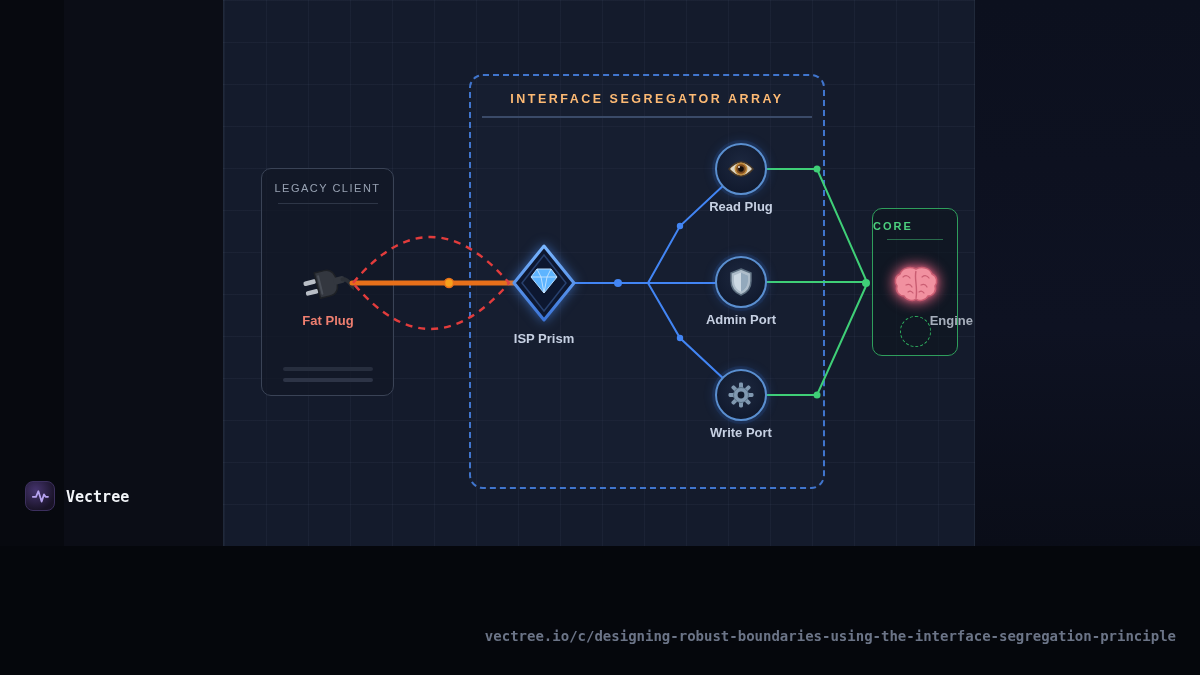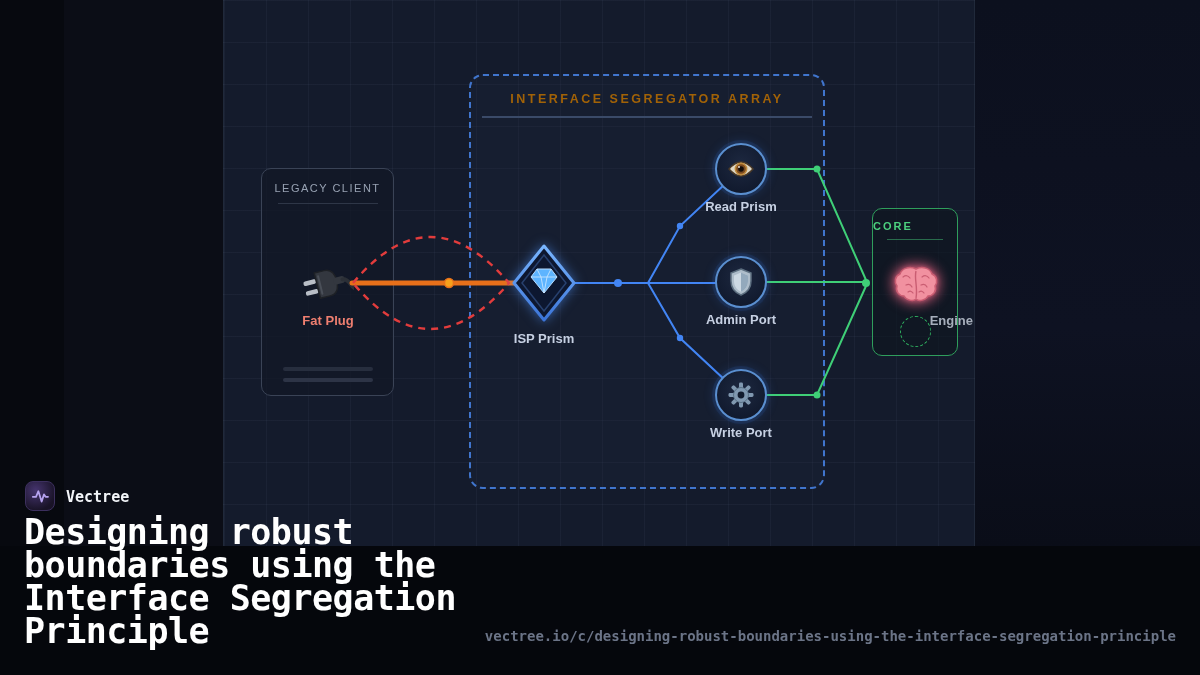--- a/index.html
+++ b/index.html
@@ -28,21 +28,21 @@
                  letter-spacing:1.5px; color:#98a2b3; }
   .legacy-rule{ width:100px; height:1px; background:#2e3647; margin:9px auto 0; }
   .skeleton{ position:absolute; left:21px; width:90px; height:4px; border-radius:2px; }
   .sk1{ top:198px; background:#272e3e; }
   .sk2{ top:209px; background:#2d3446; }
 
   .isa-box{ left:469px; top:74px; width:356px; height:415px;
             background:rgba(30,41,64,0.22); border:2px dashed rgba(76,140,245,0.8);
             border-radius:14px; }
   .isa-title{ margin-top:16px; text-align:center; font-size:12.5px; font-weight:bold;
-              letter-spacing:2.5px; color:#a16207; }
+              letter-spacing:2.5px; color:#fdba74; }
   .isa-rule{ width:330px; height:1.5px; background:#3a4a68; margin:10px auto 0; }
 
   .core-box{ left:872px; top:208px; width:86px; height:148px;
              background:rgba(13,22,30,0.6); border:1.5px solid #2f9e5c; border-radius:10px; }
   .core-title{ margin-top:11px; text-align:left; font-size:11px; font-weight:bold;
                letter-spacing:2px; color:#4cd07e; }
   .core-rule{ width:56px; height:1px; background:rgba(73,212,127,0.45); margin:7px auto 0; }
   .brain-wrap{ position:absolute; left:20px; top:56px; width:46px; height:40px;
                filter: drop-shadow(0 0 7px rgba(244,103,135,0.8)) drop-shadow(0 0 2px rgba(244,103,135,0.6)); }
   .engine-label{ position:absolute; top:104px; left:16px; width:100%; text-align:right;
@@ -167,21 +167,21 @@
   <div class="abs node-label" style="left:484px; top:331px;">ISP Prism</div>
 
   <div class="abs port" style="left:715px; top:143px;">
     <svg width="28" height="20" viewBox="0 0 28 20">
       <path d="M2,10 Q14,-4 26,10 Q14,24 2,10 Z" fill="#ded7c4" stroke="#4a3a28" stroke-width="1.5"></path>
       <circle cx="14" cy="10" r="5.6" fill="#7a4a20" stroke="#c08a3c" stroke-width="1.6"></circle>
       <circle cx="14" cy="10" r="2.8" fill="#140d08"></circle>
       <circle cx="12" cy="8" r="1" fill="#ffffff" opacity="0.85"></circle>
     </svg>
   </div>
-  <div class="abs node-label" style="left:681px; top:199px;">Read Prism</div>
+  <div class="abs node-label" style="left:681px; top:199px;">Read Plug</div>
 
   <div class="abs port" style="left:715px; top:256px;">
     <svg width="24" height="28" viewBox="0 0 24 28">
       <path d="M12,1 L22,5 V13 C22,21 17,25 12,27 C7,25 2,21 2,13 V5 Z" fill="#aebdca" stroke="#5d6f80" stroke-width="1.5"></path>
       <path d="M12,4.5 L19,7.5 V13 C19,19 15.5,22 12,23.8 C8.5,22 5,19 5,13 V7.5 Z" fill="#cdd9e3"></path>
       <path d="M12,4.5 L19,7.5 V13 C19,19 15.5,22 12,23.8 Z" fill="#93a9bc"></path>
     </svg>
   </div>
   <div class="abs node-label" style="left:681px; top:312px;">Admin Port</div>
 
@@ -200,22 +200,16 @@
   </div>
   <div class="abs node-label" style="left:681px; top:425px;">Write Port</div>
 
   <div class="abs logo">
     <svg width="24" height="24" viewBox="0 0 30 30">
       <polyline points="6,16 10,16 13,9 17,22 20,13 22,16 25,16" fill="none" stroke="#b6a3f0" stroke-width="2.2" stroke-linecap="round" stroke-linejoin="round"></polyline>
     </svg>
   </div>
   <div class="abs brand-name mono">Vectree</div>
 
-  <div class="abs headline mono">
-    <div>Designing robust</div>
-    <div>boundaries using the</div>
-    <div>Interface Segregation</div>
-    <div>Principle</div>
-  </div>
 
   <div class="abs url mono">vectree.io/c/designing-robust-boundaries-using-the-interface-segregation-principle</div>
 
 </div>
 
 </body></html>

